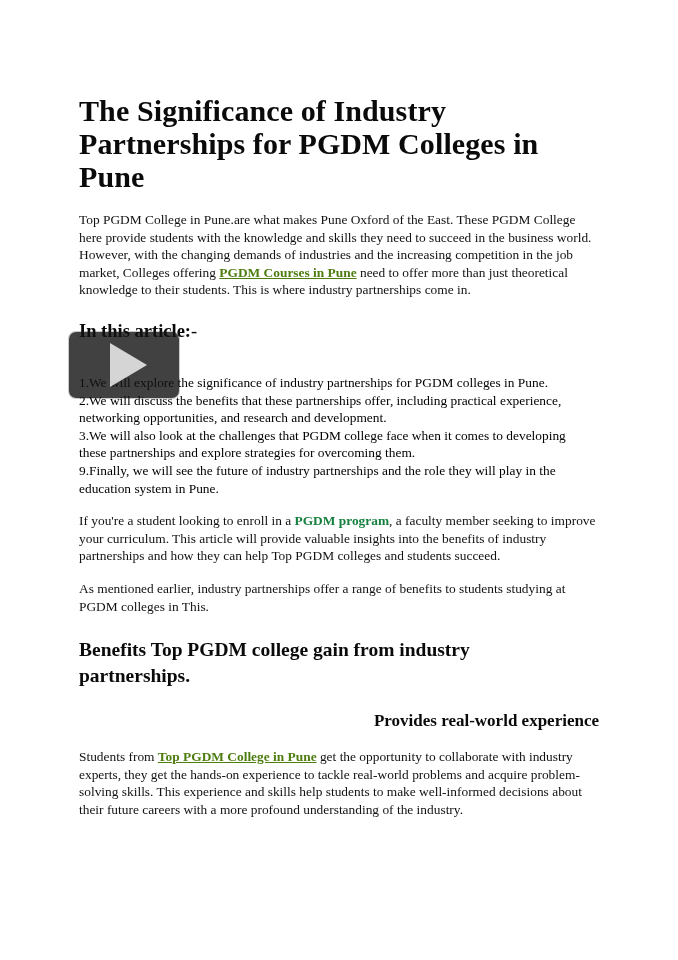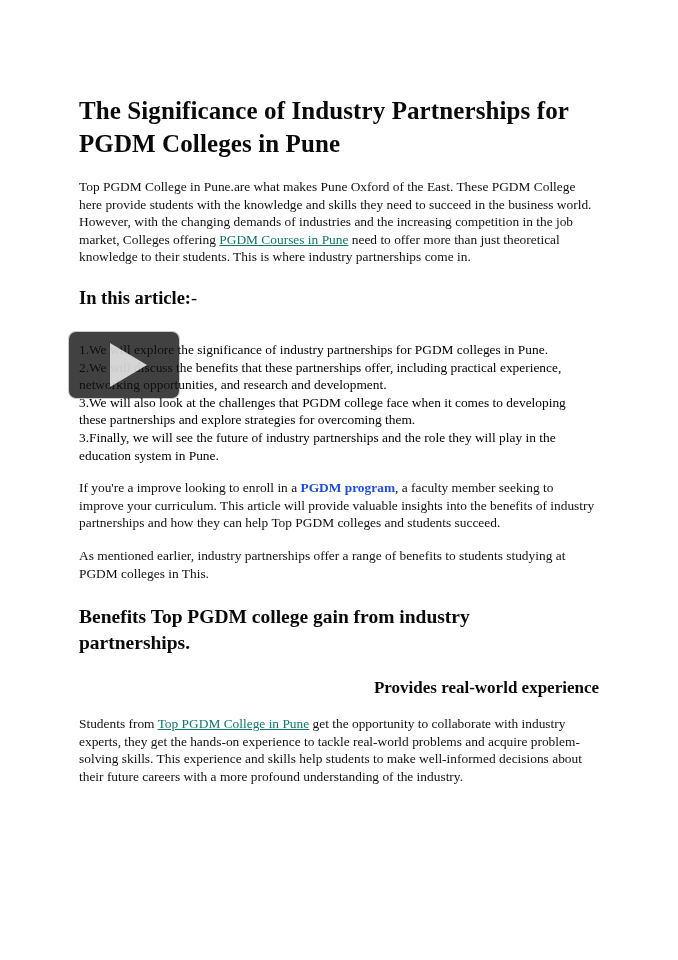--- a/index.html
+++ b/index.html
@@ -26,43 +26,43 @@
     position: absolute;
     left: 79px;
     top: 94px;
     width: 520px;
   }
 
   
   .doc-title {
     font-family: "Liberation Serif", "DejaVu Serif", serif;
     font-weight: bold;
-    font-size: 25px;
+    font-size: 30px;
     line-height: 33px;
     letter-spacing: 0.1px;
     margin: 0 0 18px 0;
     color: #0a0a0a;
   }
 
   
   p.body {
     font-size: 13.4px;
     line-height: 17.6px;
     margin: 0 0 15px 0;
     text-align: left;
     color: #111111;
   }
 
   .link {
-    color: #0f766e;
-    font-weight: normal;
+    color: #4d7c0f;
+    font-weight: bold;
     text-decoration: underline;
     cursor: pointer;
   }
-  .strong { font-weight: bold; color: #1d4ed8; }
+  .strong { font-weight: bold; color: #15803d; }
 
   
   h2.sec {
     font-weight: bold;
     font-size: 18.5px;
     line-height: 24px;
     margin: 20px 0 31px 0;
     color: #0a0a0a;
   }
   h2.sec .nb { font-weight: normal; }
@@ -126,24 +126,24 @@
     <h1 class="doc-title">The Significance of Industry Partnerships for PGDM Colleges in Pune</h1>
 
     <p class="body"><span>Top PGDM College in Pune.are what makes Pune Oxford of the East. These PGDM College here provide students with the knowledge and skills they need to succeed in the business world. However, with the changing demands of industries and the increasing competition in the job market, Colleges offering </span><a class="link">PGDM Courses in Pune</a><span> need to offer more than just theoretical knowledge to their students. This is where industry partnerships come in.</span></p>
 
     <h2 class="sec"><span>In this article:</span><span class="nb">-</span></h2>
 
     <div class="numlist">
       <div class="li">1.We will explore the significance of industry partnerships for PGDM colleges in Pune.</div>
       <div class="li">2.We will discuss the benefits that these partnerships offer, including practical experience, networking opportunities, and research and development.</div>
       <div class="li">3.We will also look at the challenges that PGDM college face when it comes to developing these partnerships and explore strategies for overcoming them.</div>
-      <div class="li">3.Finally, we will see the future of industry partnerships and the role they will play in the education system in Pune.</div>
+      <div class="li">9.Finally, we will see the future of industry partnerships and the role they will play in the education system in Pune.</div>
     </div>
 
-    <p class="body"><span>If you're a improve looking to enroll in a </span><span class="strong">PGDM program</span><span>, a faculty member seeking to improve your curriculum. This article will provide valuable insights into the benefits of industry partnerships and how they can help Top PGDM colleges and students succeed.</span></p>
+    <p class="body"><span>If you're a student looking to enroll in a </span><span class="strong">PGDM program</span><span>, a faculty member seeking to improve your curriculum. This article will provide valuable insights into the benefits of industry partnerships and how they can help Top PGDM colleges and students succeed.</span></p>
 
     <p class="body">As mentioned earlier, industry partnerships offer a range of benefits to students studying at PGDM colleges in This.</p>
 
     <h2 class="big">Benefits Top PGDM college gain from industry partnerships.</h2>
 
     <h3 class="sub">Provides real-world experience</h3>
 
 
     <p class="body"><span>Students from </span><a class="link">Top PGDM College in Pune</a><span> get the opportunity to collaborate with industry experts, they get the hands-on experience to tackle real-world problems and acquire problem-solving skills. This experience and skills help students to make well-informed decisions about their future careers with a more profound understanding of the industry.</span></p>
 

